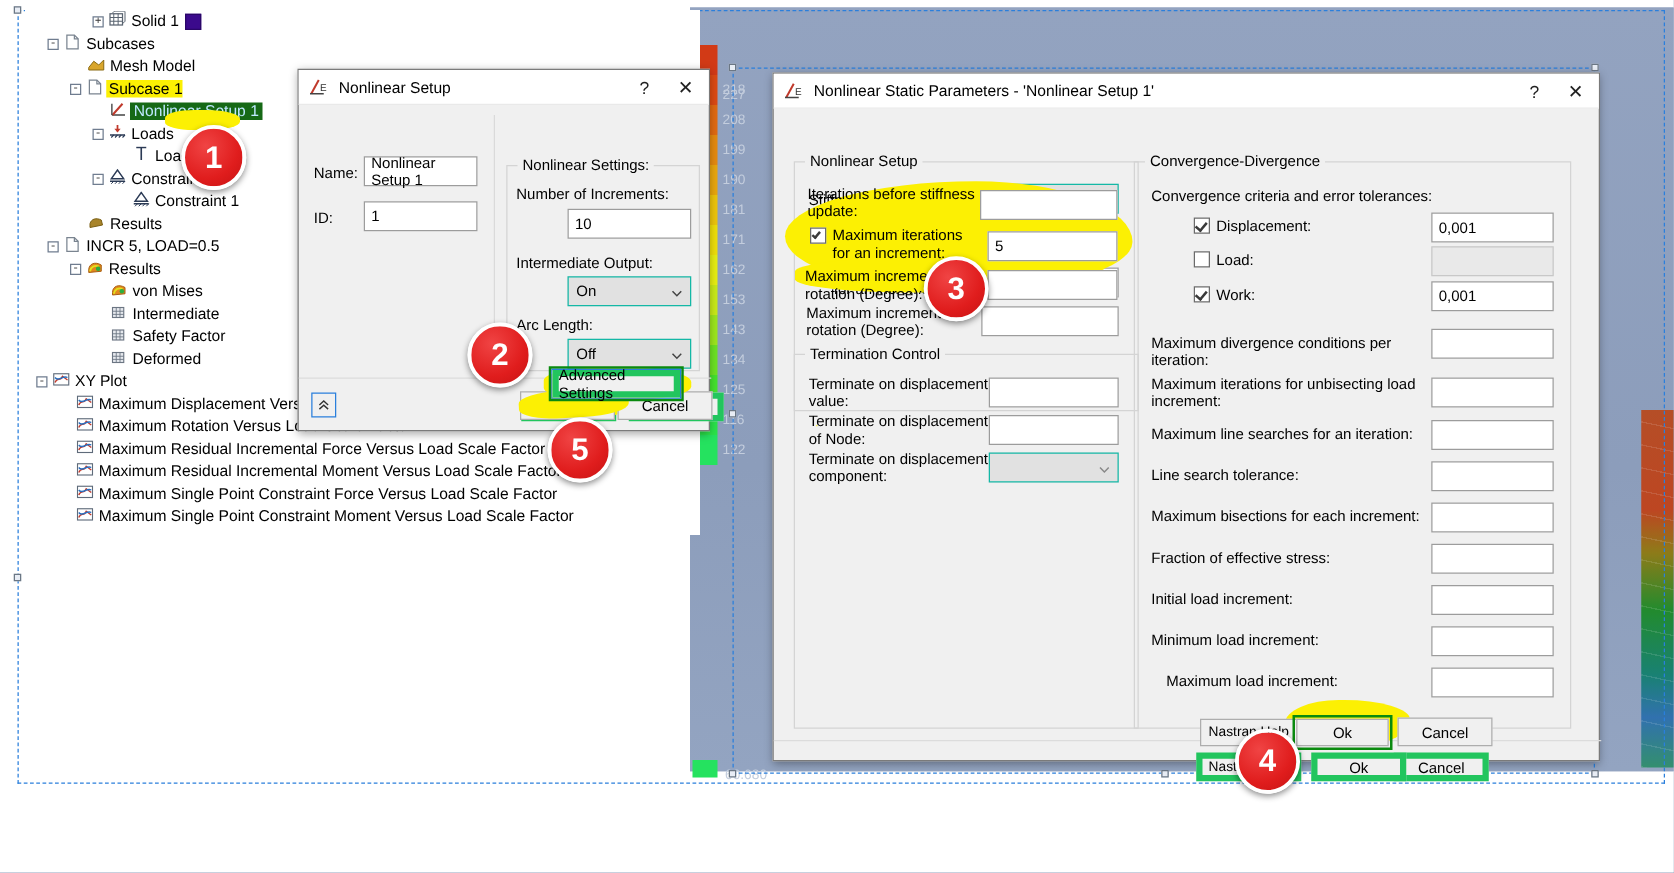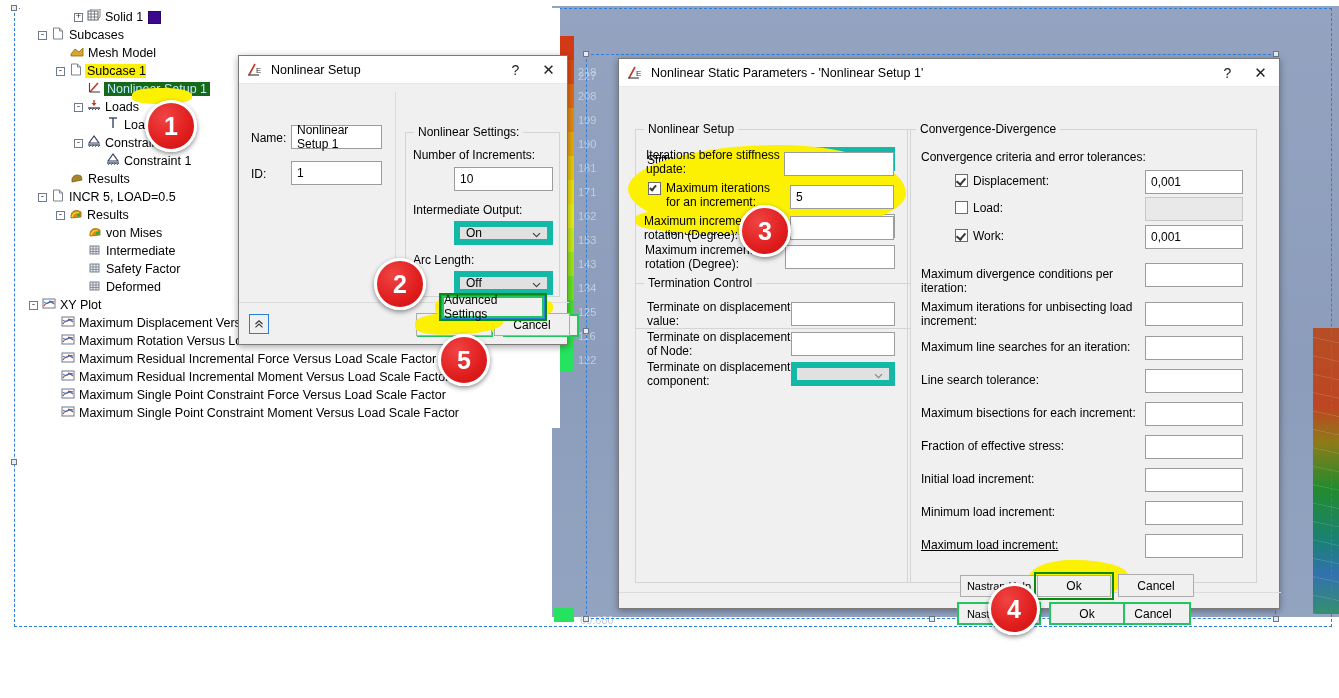--- a/index.html
+++ b/index.html
@@ -100,41 +100,41 @@
   .titlebtn {
     width:33px; height:26px; display:flex; align-items:center;
     justify-content:center; font-size:14px; color:#222;
   }
   .titlebtn.x { font-size:15px; }
   .applogo {
     width:17px; height:15px; position:relative; display:inline-block;
   }
   .dlg-body { position:relative; }
   .btn {
-    position:absolute; background:#f0f0f0; border:2px solid #22c55e;
+    position:absolute; background:#f0f0f0; border:5px solid #22c55e;
     font-size:12px; color:#000; display:flex; align-items:center;
     justify-content:center; height:25px;
   }
   .btn.focus { border:1px solid #2a7fdc; }
   .group {
     position:absolute; border:1px solid #d4d4d4; border-radius:0;
   }
   .group > .glabel {
     position:absolute; top:-8px; left:8px; background:#f0f0f0;
     padding:0 4px; font-size:12px; color:#000;
   }
   .lbl { position:absolute; font-size:12px; color:#000; line-height:14px; }
   .field {
     position:absolute; background:#fff; border:1px solid #9c9c9c;
     height:24px; font-size:12px; display:flex; align-items:center;
     padding-left:5px; color:#000;
   }
   .field.ro { background:#e9e9e9; border:1px solid #c8c8c8; }
   .combo {
-    position:absolute; background:#e1e1e1; border:6px solid #14b8a6;
+    position:absolute; background:#e1e1e1; border:1px solid #14b8a6;
     height:24px; display:flex; align-items:center; padding-left:6px;
     font-size:12px;
   }
   .combo .arrow {
     position:absolute; right:6px; top:50%; transform:translateY(-55%);
     width:9px; height:9px;
   }
   .cbox {
     position:absolute; width:13px; height:13px; background:#fff;
     border:1px solid #6b6b6b;
@@ -496,21 +496,21 @@
         <span class="lbl" style="left: 302px; top: 286px; width: 230px; white-space: pre-line;">Line search tolerance:</span>
         <div class="field" style="left: 526px; top: 282px; width: 98px;"></div>
         <span class="lbl" style="left: 302px; top: 319px; width: 230px; white-space: pre-line;">Maximum bisections for each increment:</span>
         <div class="field" style="left: 526px; top: 315px; width: 98px;"></div>
         <span class="lbl" style="left: 302px; top: 352px; width: 230px; white-space: pre-line;">Fraction of effective stress:</span>
         <div class="field" style="left: 526px; top: 348px; width: 98px;"></div>
         <span class="lbl" style="left: 302px; top: 385px; width: 230px; white-space: pre-line;">Initial load increment:</span>
         <div class="field" style="left: 526px; top: 381px; width: 98px;"></div>
         <span class="lbl" style="left: 302px; top: 418px; width: 230px; white-space: pre-line;">Minimum load increment:</span>
         <div class="field" style="left: 526px; top: 414px; width: 98px;"></div>
-        <span class="lbl" style="left: 302px; top: 451px; width: 230px; white-space: pre-line; text-decoration: underline;">Maximum load increment:</span>
+        <span class="lbl" style="left: 314px; top: 451px; width: 230px; white-space: pre-line;">Maximum load increment:</span>
         <div class="field" style="left: 526px; top: 447px; width: 98px;"></div>
       </div>
 
     <div style="position:absolute;left:0;top:505px;width:662px;height:1px;background:#dcdcdc;"></div>
 
     <div class="btn" style="left:338px;top:515px;width:84px;height:23px;font-size:11px;">Nastran Help</div>
     <div class="btn" style="left:430px;top:515px;width:76px;height:23px;z-index:44;">Ok</div>
     <div class="btn" style="left:496px;top:515px;width:76px;height:23px;">Cancel</div>
   </div>
 </div>

